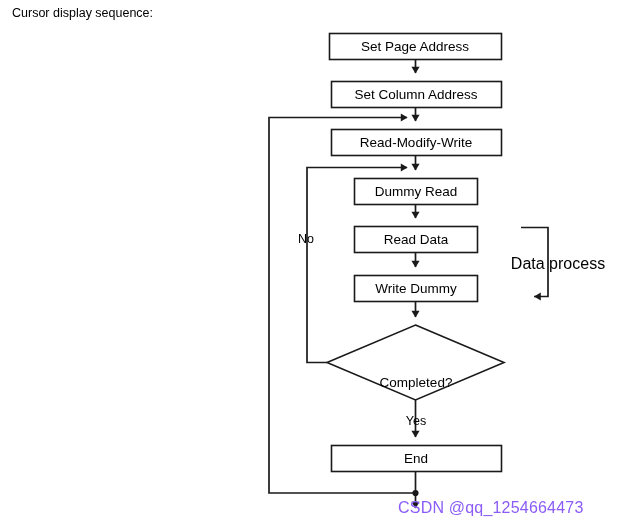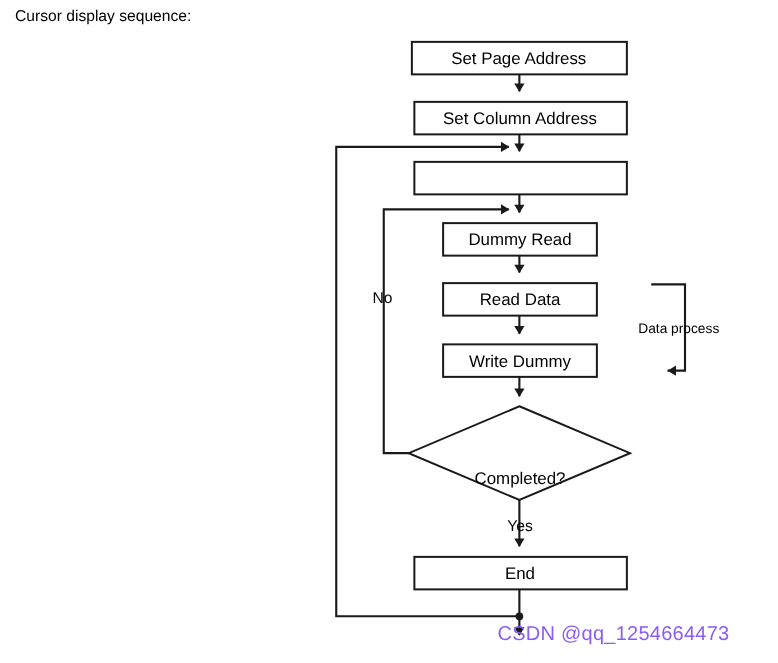--- a/index.html
+++ b/index.html
@@ -51,25 +51,26 @@
   .edge-label {
     position: absolute;
     font-size: 12.5px;
     line-height: 1;
     color: #000000;
     white-space: nowrap;
     transform: translate(-50%, -50%);
   }
   .side-label {
     position: absolute;
-    font-size: 11px;
+    font-size: 16px;
     line-height: 1;
     color: #000000;
     white-space: nowrap;
     transform: translate(-50%, -50%);
+    margin-left: 15px;
   }
   .watermark {
     position: absolute;
     left: 398px;
     top: 500px;
     font-size: 16px;
     line-height: 1;
     color: #8b5cf6;
     white-space: nowrap;
     letter-spacing: 0.2px;
@@ -118,20 +119,21 @@
     <line x1="415.5" y1="471.5" x2="415.5" y2="493" stroke="#1a1a1a" stroke-width="1.7"></line>
     <path d="M415.5,493 L269,493 L269,117.5 L407,117.5" fill="none" stroke="#1a1a1a" stroke-width="1.7" marker-end="url(#arrow-right)"></path>
     <circle cx="415.5" cy="493" r="3.1" fill="#1a1a1a"></circle>
     <line x1="415.5" y1="493" x2="415.5" y2="508" stroke="#1a1a1a" stroke-width="1.7" marker-end="url(#arrow-down)"></line>
 
     <path d="M521,227.5 L548,227.5 L548,296.5 L534,296.5" fill="none" stroke="#1a1a1a" stroke-width="1.7" marker-end="url(#arrow-left)"></path>
   </svg>
 
   <div class="node-label" style="left:416px; top:95px;">Set Column Address</div>
   <div class="node-label" style="left:415px; top:47px;">Set Page Address</div>
+  <div class="node-label" style="left:416px; top:143px;">Read-Modify-Write</div>
   <div class="node-label" style="left:416px; top:192px;">Dummy Read</div>
   <div class="node-label" style="left:416px; top:240px;">Read Data</div>
   <div class="node-label" style="left:416px; top:289px;">Write Dummy</div>
   <div class="node-label" style="left:416px; top:363px;margin-top:20px;">Completed?</div>
   <div class="node-label" style="left:416px; top:459px;">End</div>
 
   <div class="edge-label" style="left:306px; top:239px;">No</div>
   <div class="edge-label" style="left:416px; top:421px;">Yes</div>
 
   <div class="side-label" style="left:543px; top:264px;">Data process</div>

